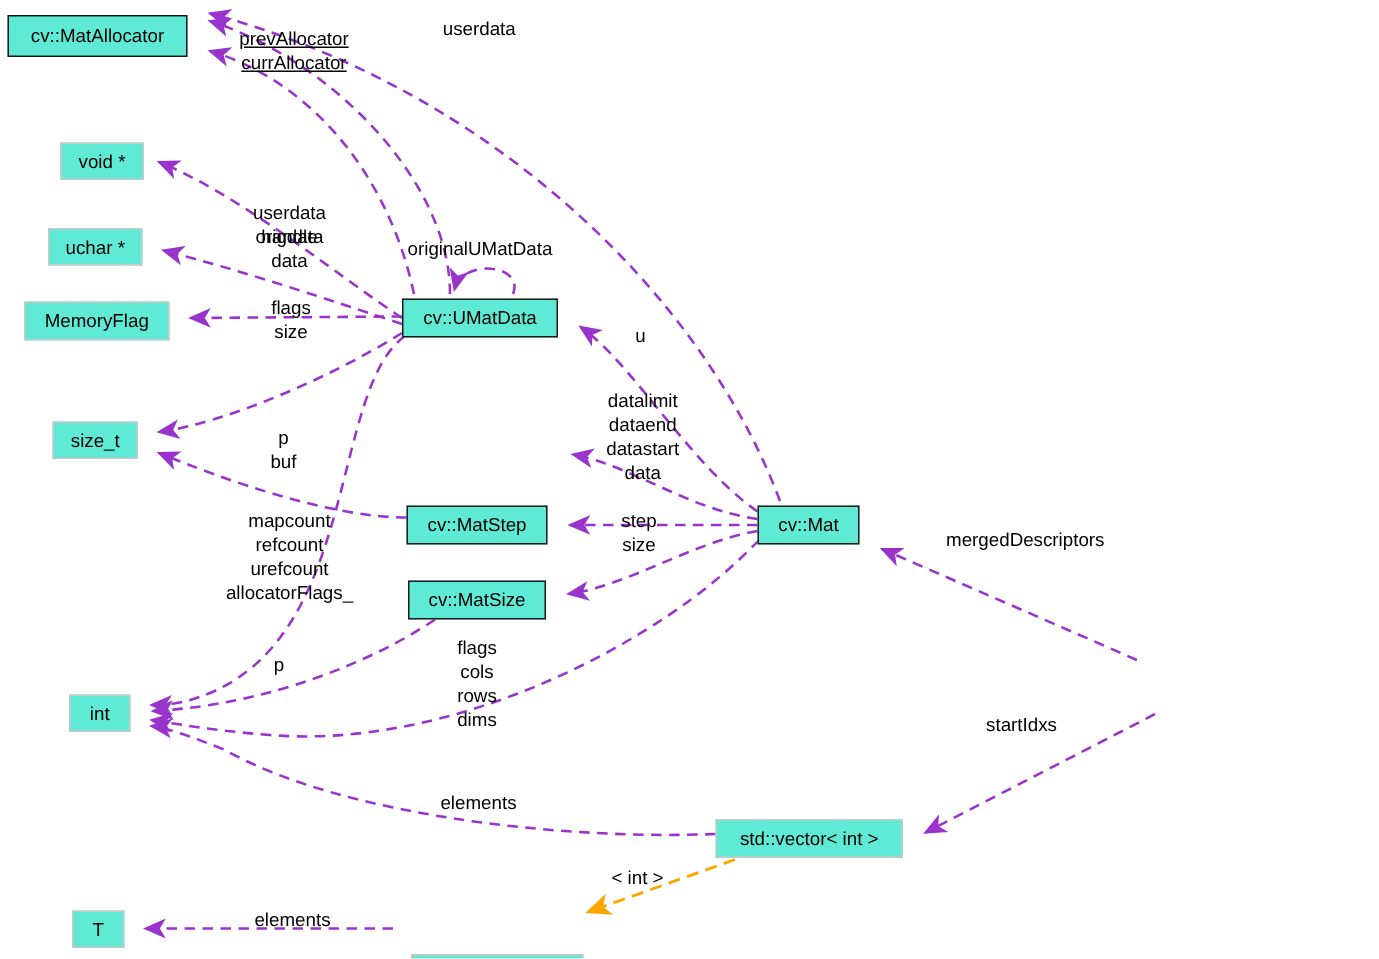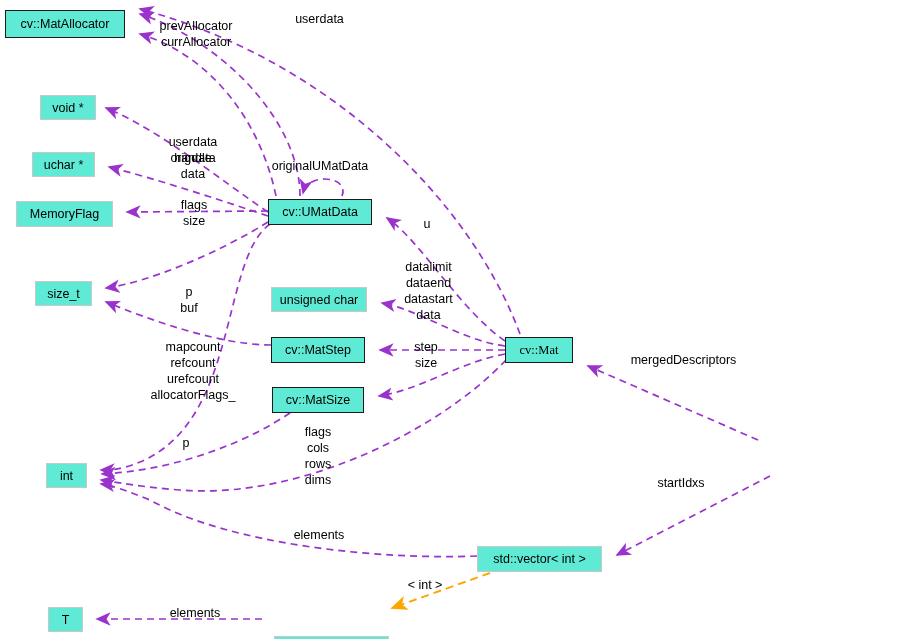--- a/index.html
+++ b/index.html
@@ -128,34 +128,33 @@
   <div class="node plain" style="left:16px; top:201px; width:97px; height:26px;">MemoryFlag</div>
 
   <div class="node plain" style="left:35px; top:281px; width:57px; height:25px;">size_t</div>
 
   <div class="node plain" style="left:46px; top:463px; width:41px; height:25px;">int</div>
 
   <div class="node plain" style="left:48px; top:607px; width:35px; height:25px;">T</div>
 
   <div class="node solid" style="left:268px; top:199px; width:104px; height:26px;">cv::UMatData</div>
 
-  <div class="node plain" style="left:271px; top:287px; width:96px; height:25px;">unsigned char</div>
 
   <div class="node solid" style="left:271px; top:337px; width:94px; height:26px;">cv::MatStep</div>
 
   <div class="node solid" style="left:272px; top:387px; width:92px; height:26px;">cv::MatSize</div>
 
   <div class="node plain" style="left:262px; top:636px; width:115px; height:26px;margin-left:12px;">std::vector&lt; T &gt;</div>
 
-  <div class="node solid" style="left:505px; top:337px; width:68px; height:26px;font-family:Liberation Serif, serif;">cv::Mat</div>
+  <div class="node solid" style="left:505px; top:337px; width:68px; height:26px;">cv::Mat</div>
 
   <div class="node plain" style="left:477px; top:546px; width:125px; height:26px;">std::vector&lt; int &gt;</div>
 
 
-  <div class="edge-label" style="left:150px; top:18px; width:92px;">prevAllocator
+  <div class="edge-label" style="left:150px; top:18px; width:92px;text-decoration:underline;">prevAllocator
 currAllocator</div>
 
   <div class="edge-label" style="left:292px; top:11px; width:55px;">userdata</div>
 
   <div class="edge-label" style="left:163px; top:90px; width:60px;margin-top:44px;">userdata
 handle</div>
 
   <div class="edge-label" style="left:163px; top:150px; width:60px;">origdata
 data</div>
 

